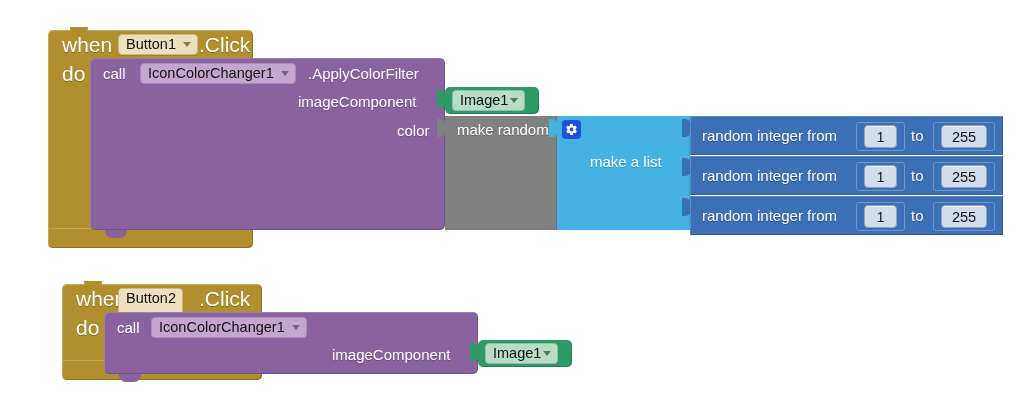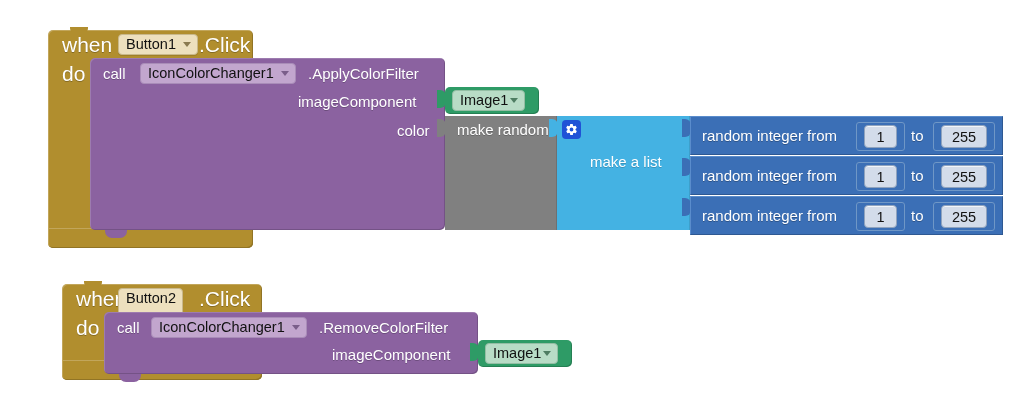--- a/index.html
+++ b/index.html
@@ -337,21 +337,20 @@
   <div class="blk call-block" style="left:104px; top:312px; width:374px; height:62px;"></div>
   <div class="bottom-bump" style="left:119px; top:374px; background:#8B62A0;"></div>
 
   <div class="call-label" style="left:117px; top:319px;">call</div>
 
   <div class="field-purple" style="left:151px; top:317px;">
     <span>IconColorChanger1</span>
     <span class="caret caret-purple"></span>
   </div>
 
-  <div class="call-label" style="left:319px; top:319px;">.RemoveColorFilter</div>
 
   <div class="call-label" style="left:332px; top:346px;">imageComponent</div>
   <div class="socket" style="left:470px; top:343px; background:#2E9B66;"></div>
 
   <div class="getter-block" style="left:478px; top:340px; width:94px; height:27px;"></div>
   <div class="field-green" style="left:485px; top:343px;">
     <span>Image1</span>
     <span class="caret caret-green"></span>
   </div>
 

